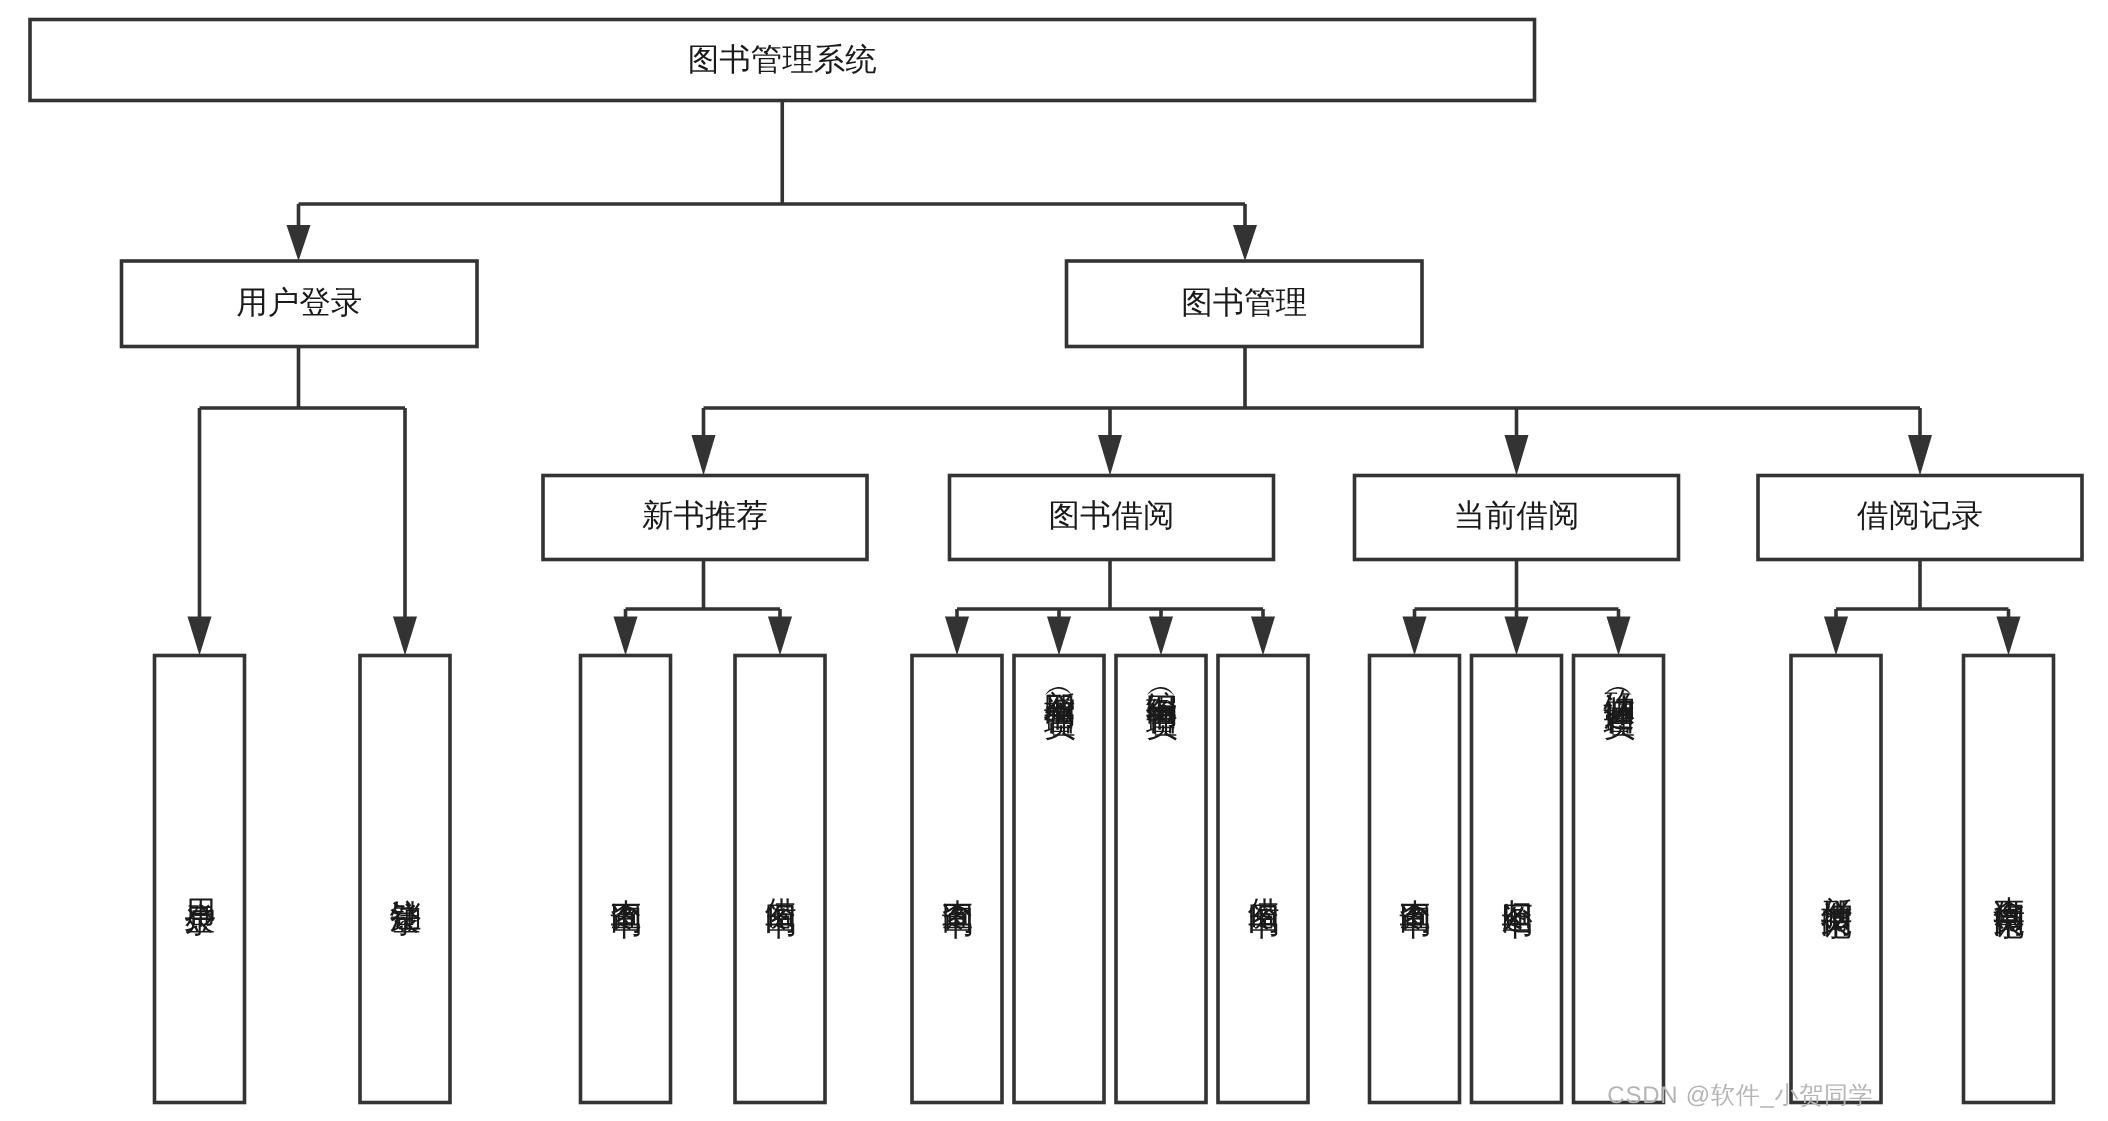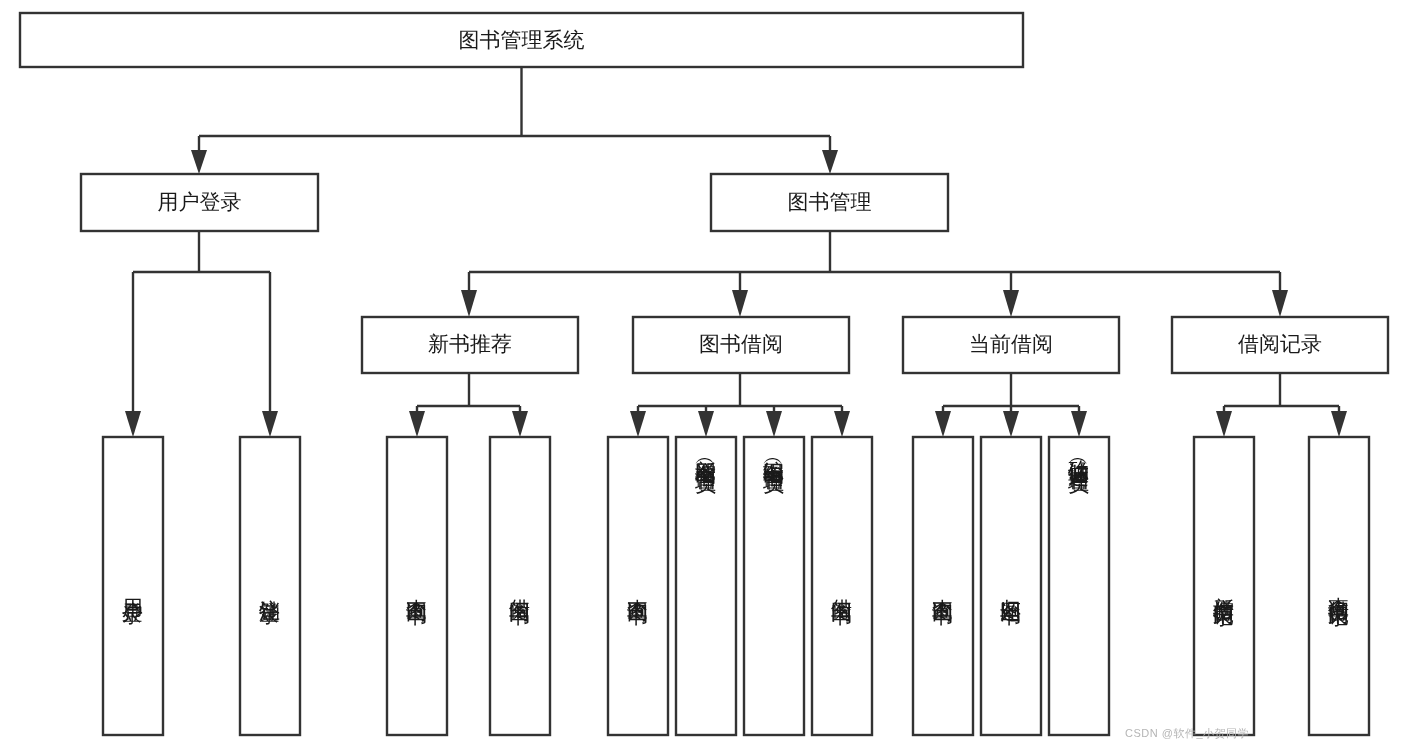--- a/index.html
+++ b/index.html
@@ -41,21 +41,21 @@
     font-size: 21px;
     fill: #1a1a1a;
     text-anchor: middle;
     dominant-baseline: middle;
   }
   .watermark {
     position: absolute;
     right: 16px;
     bottom: 6px;
     font-family: "Liberation Sans", "DejaVu Sans", sans-serif;
-    font-size: 11px;
+    font-size: 16px;
     color: #b5b5b5;
     letter-spacing: 0.5px;
     white-space: nowrap;
     pointer-events: none;
   }
 </style>
 </head>
 <body>
 
 <div id="diagram-root">

